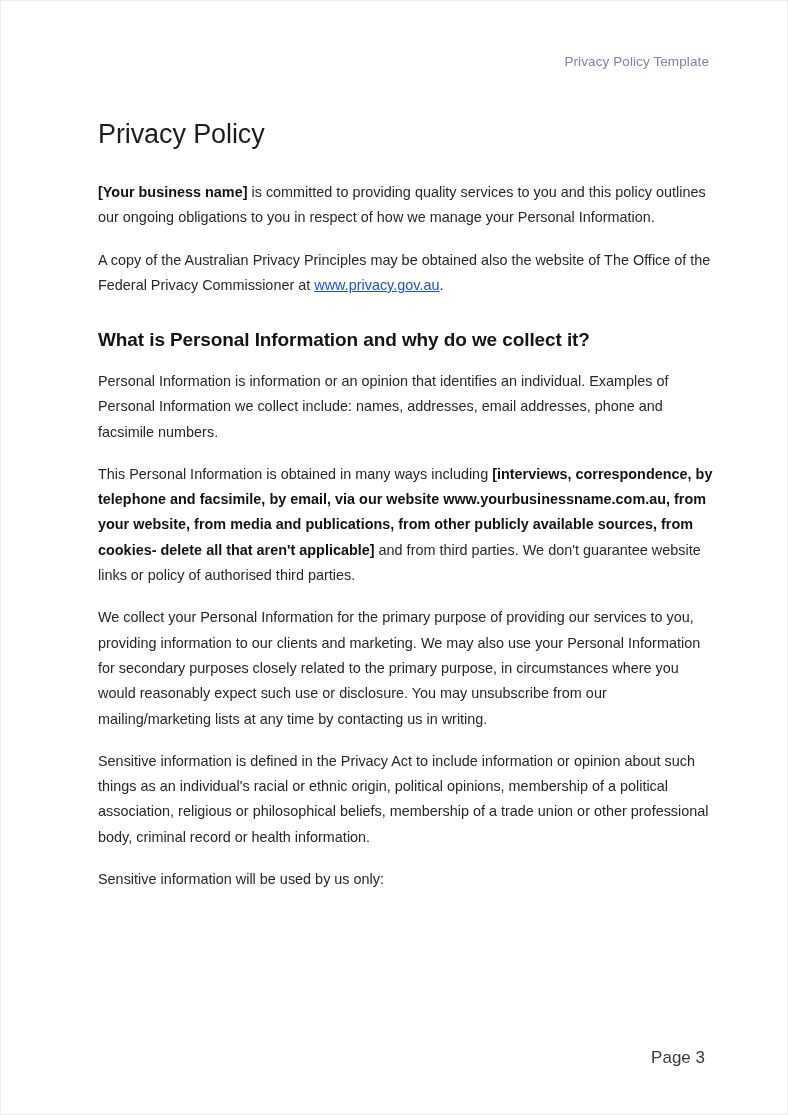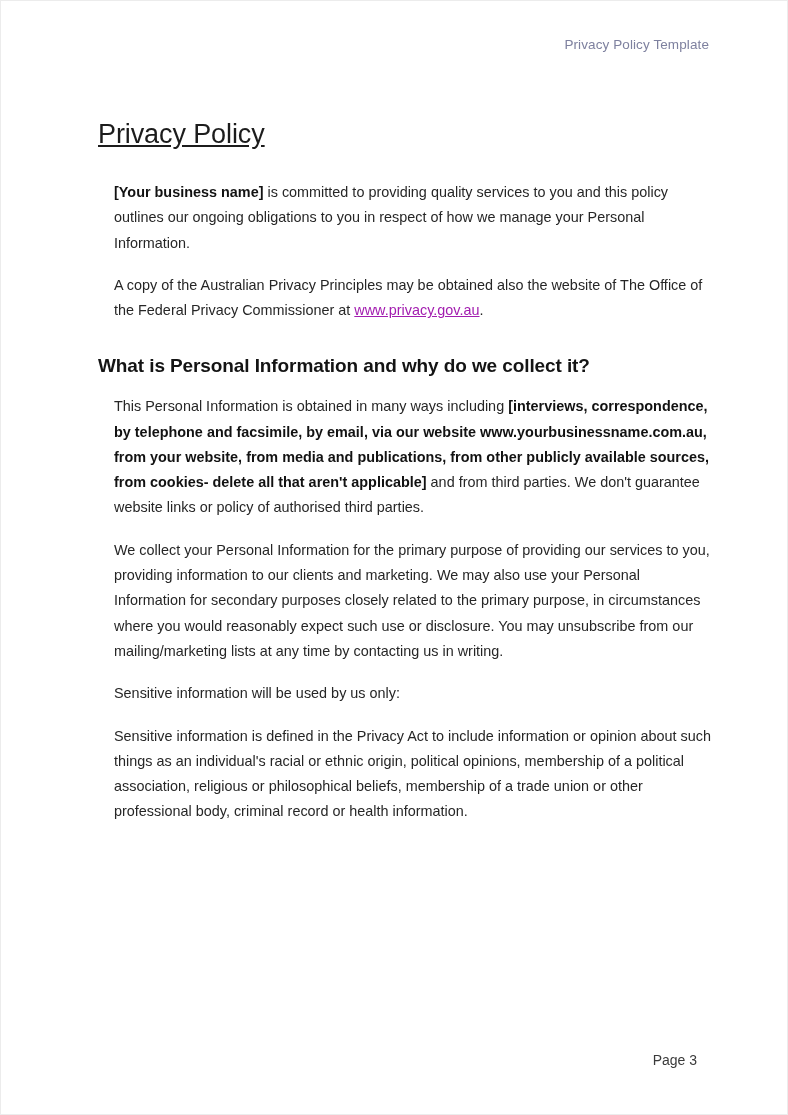--- a/index.html
+++ b/index.html
@@ -21,70 +21,69 @@
     overflow: hidden;
   }
   .page-inner {
     position: absolute;
     left: 0; top: 0; right: 0; bottom: 0;
     padding: 0 76px;
     box-sizing: border-box;
   }
   .doc-header {
     position: absolute;
-    top: 36px;
+    top: 53px;
     right: 78px;
     font-size: 13.5px;
     color: #7e819f;
     letter-spacing: 0.1px;
     text-align: center;
     white-space: nowrap;
   }
   .content {
     position: absolute;
     left: 97px;
     top: 118px;
     width: 617px;
   }
   h1.doc-title {
     font-size: 27px;
     font-weight: 400;
     color: #1c1c1c;
     margin: 0 0 30px 0;
     letter-spacing: -0.1px;
     line-height: 1.15;
-    text-decoration: underline;
   }
   h2.section-heading {
     font-size: 19px;
     font-weight: 700;
     color: #141414;
     margin: 30px 0 17px 0;
     letter-spacing: -0.1px;
     line-height: 1.25;
   }
   p.body-text {
     font-size: 14.4px;
     line-height: 25.3px;
     color: #262626;
-    margin: 0 0 17px 16px;
+    margin: 0 0 17px 0;
     text-align: left;
     letter-spacing: 0.01px;
   }
   p.body-text:last-child { margin-bottom: 0; }
   .bold { font-weight: 700; color: #121212; }
   a.doc-link {
-    color: #a21caf;
+    color: #1d4ed8;
     text-decoration: underline;
   }
   .footer {
     position: absolute;
-    right: 90px;
+    right: 82px;
     bottom: 46px;
-    font-size: 14px;
+    font-size: 17px;
     color: #3a3a3a;
     white-space: nowrap;
   }
 </style>
 </head>
 <body>
 
 <div class="page">
   <div class="page-inner">
 
@@ -94,29 +93,30 @@
 
       <h1 class="doc-title">Privacy Policy</h1>
 
       <p class="body-text"><span class="bold">[Your business name]</span><span> is committed to providing quality services to you and this policy outlines our ongoing obligations to you in respect of how we manage your Personal Information.</span></p>
 
 
       <p class="body-text"><span>A copy of the Australian Privacy Principles may be obtained also the website of The Office of the Federal Privacy Commissioner at </span><a class="doc-link" href="#">www.privacy.gov.au</a><span>.</span></p>
 
       <h2 class="section-heading">What is Personal Information and why do we collect it?</h2>
 
+      <p class="body-text">Personal Information is information or an opinion that identifies an individual. Examples of Personal Information we collect include: names, addresses, email addresses, phone and facsimile numbers.</p>
 
       <p class="body-text"><span>This Personal Information is obtained in many ways including </span><span class="bold">[interviews, correspondence, by telephone and facsimile, by email, via our website www.yourbusinessname.com.au, from your website, from media and publications, from other publicly available sources, from cookies- delete all that aren't applicable]</span><span> and from third parties. We don't guarantee website links or policy of authorised third parties.</span></p>
 
       <p class="body-text">We collect your Personal Information for the primary purpose of providing our services to you, providing information to our clients and marketing. We may also use your Personal Information for secondary purposes closely related to the primary purpose, in circumstances where you would reasonably expect such use or disclosure. You may unsubscribe from our mailing/marketing lists at any time by contacting us in writing.</p>
 
 
 
+      <p class="body-text">Sensitive information is defined in the Privacy Act to include information or opinion about such things as an individual's racial or ethnic origin, political opinions, membership of a political association, religious or philosophical beliefs, membership of a trade union or other professional body, criminal record or health information.</p>
+
       <p class="body-text">Sensitive information will be used by us only:</p>
-
-      <p class="body-text">Sensitive information is defined in the Privacy Act to include information or opinion about such things as an individual's racial or ethnic origin, political opinions, membership of a political association, religious or philosophical beliefs, membership of a trade union or other professional body, criminal record or health information.</p>
 
     </div>
 
     <div class="footer">Page 3</div>
 
   </div>
 </div>
 
 </body></html>

